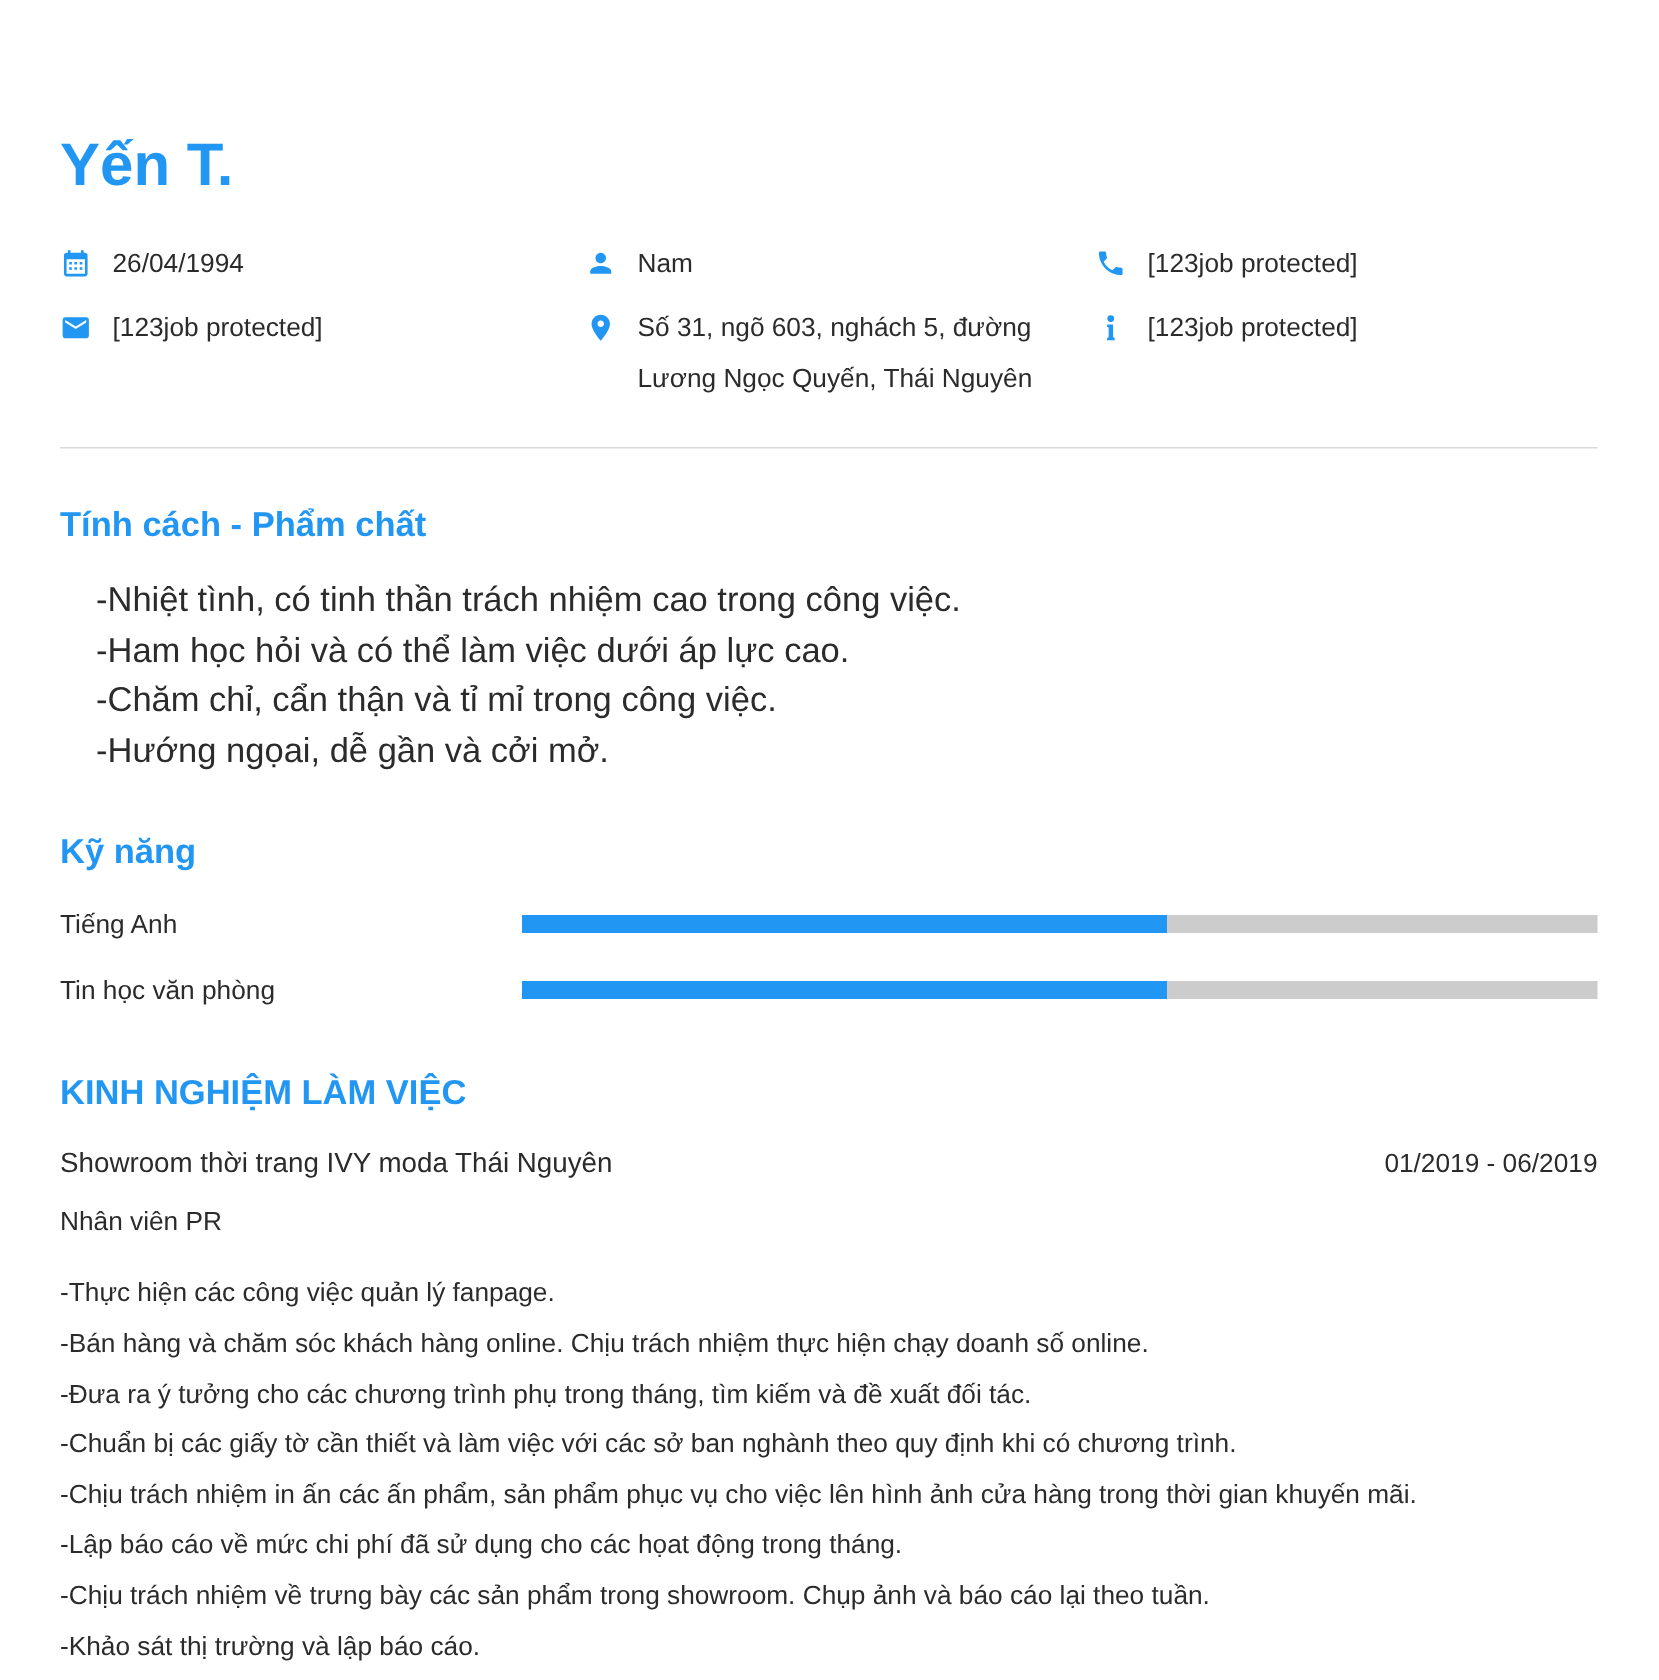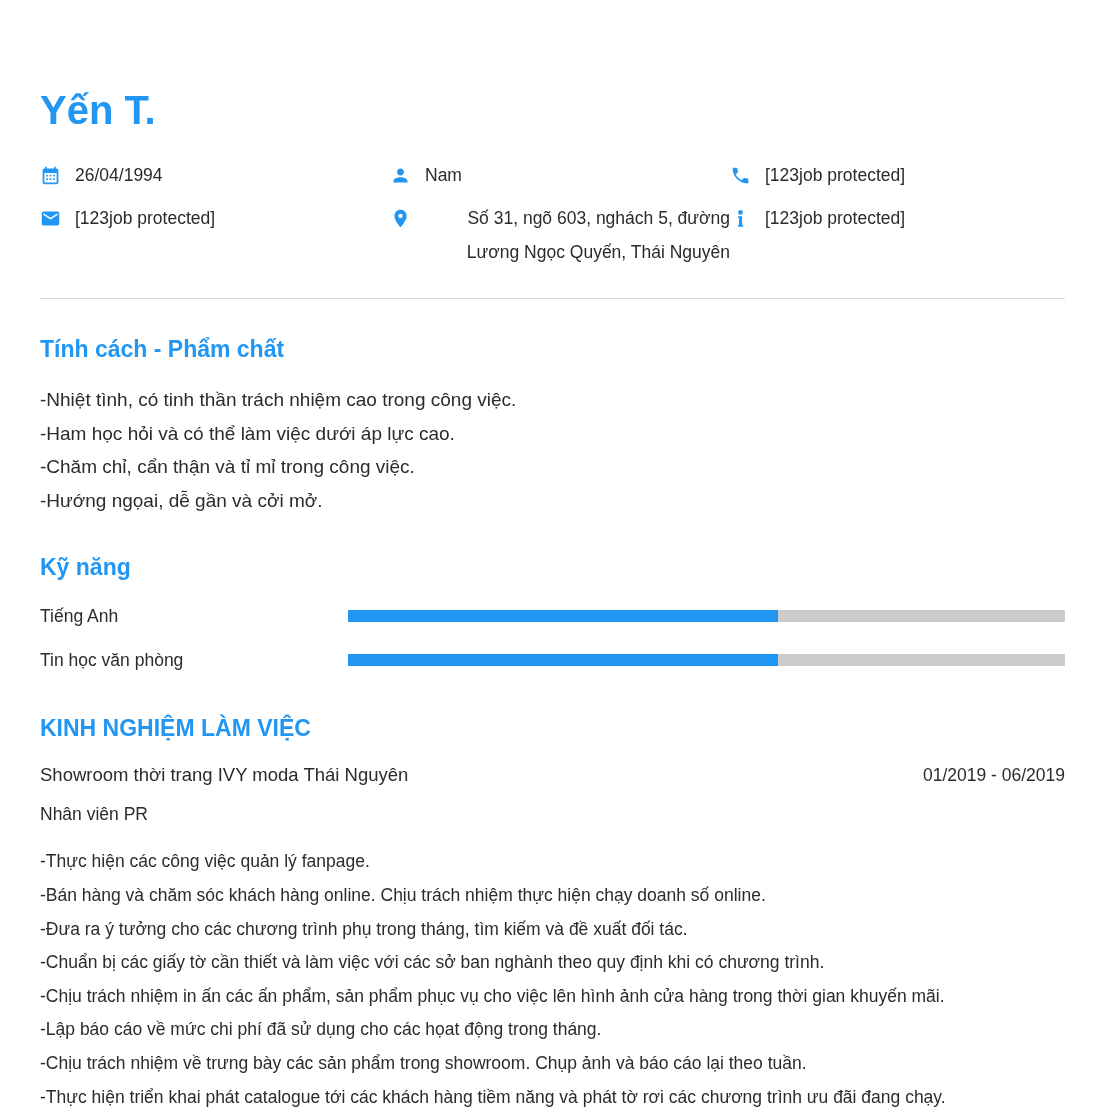--- a/index.html
+++ b/index.html
@@ -39,39 +39,40 @@
     width: 21px;
     height: 21px;
     flex: 0 0 21px;
     margin-right: 14px;
     margin-top: 1px;
     display: inline-flex;
     align-items: center;
     justify-content: center;
   }
   .contact-item .icon svg { width: 100%; height: 100%; display: block; }
-  .contact-item .txt { line-height: 1.95; margin-top: -6px; text-align: right; }
+  .contact-item .txt { line-height: 1.95; margin-top: -6px; }
 
   .divider {
     border: none;
     border-top: 1px solid #d9d9d9;
     margin-top: 14px;
   }
 
   
   .section-heading {
     color: #2196f3;
     font-size: 23px;
     font-weight: bold;
     margin-top: 37px;
     margin-bottom: 20px;
   }
   .plain-list div {
-    font-size: 19px;
+    font-size: 23px;
     line-height: 33.5px;
+    margin-left: 24px;
   }
 
   
   .skill-row {
     display: flex;
     align-items: center;
     margin-bottom: 14px;
     height: 30px;
   }
   .skill-label {
@@ -202,16 +203,17 @@
   </div>
   <div class="exp-role">Nhân viên PR</div>
   <div class="exp-duties">
     <div>-Thực hiện các công việc quản lý fanpage.</div>
     <div>-Bán hàng và chăm sóc khách hàng online. Chịu trách nhiệm thực hiện chạy doanh số online.</div>
     <div>-Đưa ra ý tưởng cho các chương trình phụ trong tháng, tìm kiếm và đề xuất đối tác.</div>
     <div>-Chuẩn bị các giấy tờ cần thiết và làm việc với các sở ban nghành theo quy định khi có chương trình.</div>
     <div>-Chịu trách nhiệm in ấn các ấn phẩm, sản phẩm phục vụ cho việc lên hình ảnh cửa hàng trong thời gian khuyến mãi.</div>
     <div>-Lập báo cáo về mức chi phí đã sử dụng cho các họat động trong tháng.</div>
     <div>-Chịu trách nhiệm về trưng bày các sản phẩm trong showroom. Chụp ảnh và báo cáo lại theo tuần.</div>
+    <div>-Khảo sát thị trường và lập báo cáo.</div>
     <div>-Thực hiện triển khai phát catalogue tới các khách hàng tiềm năng và phát tờ rơi các chương trình ưu đãi đang chạy.</div>
   </div>
 
 </div>
 
 </body></html>

